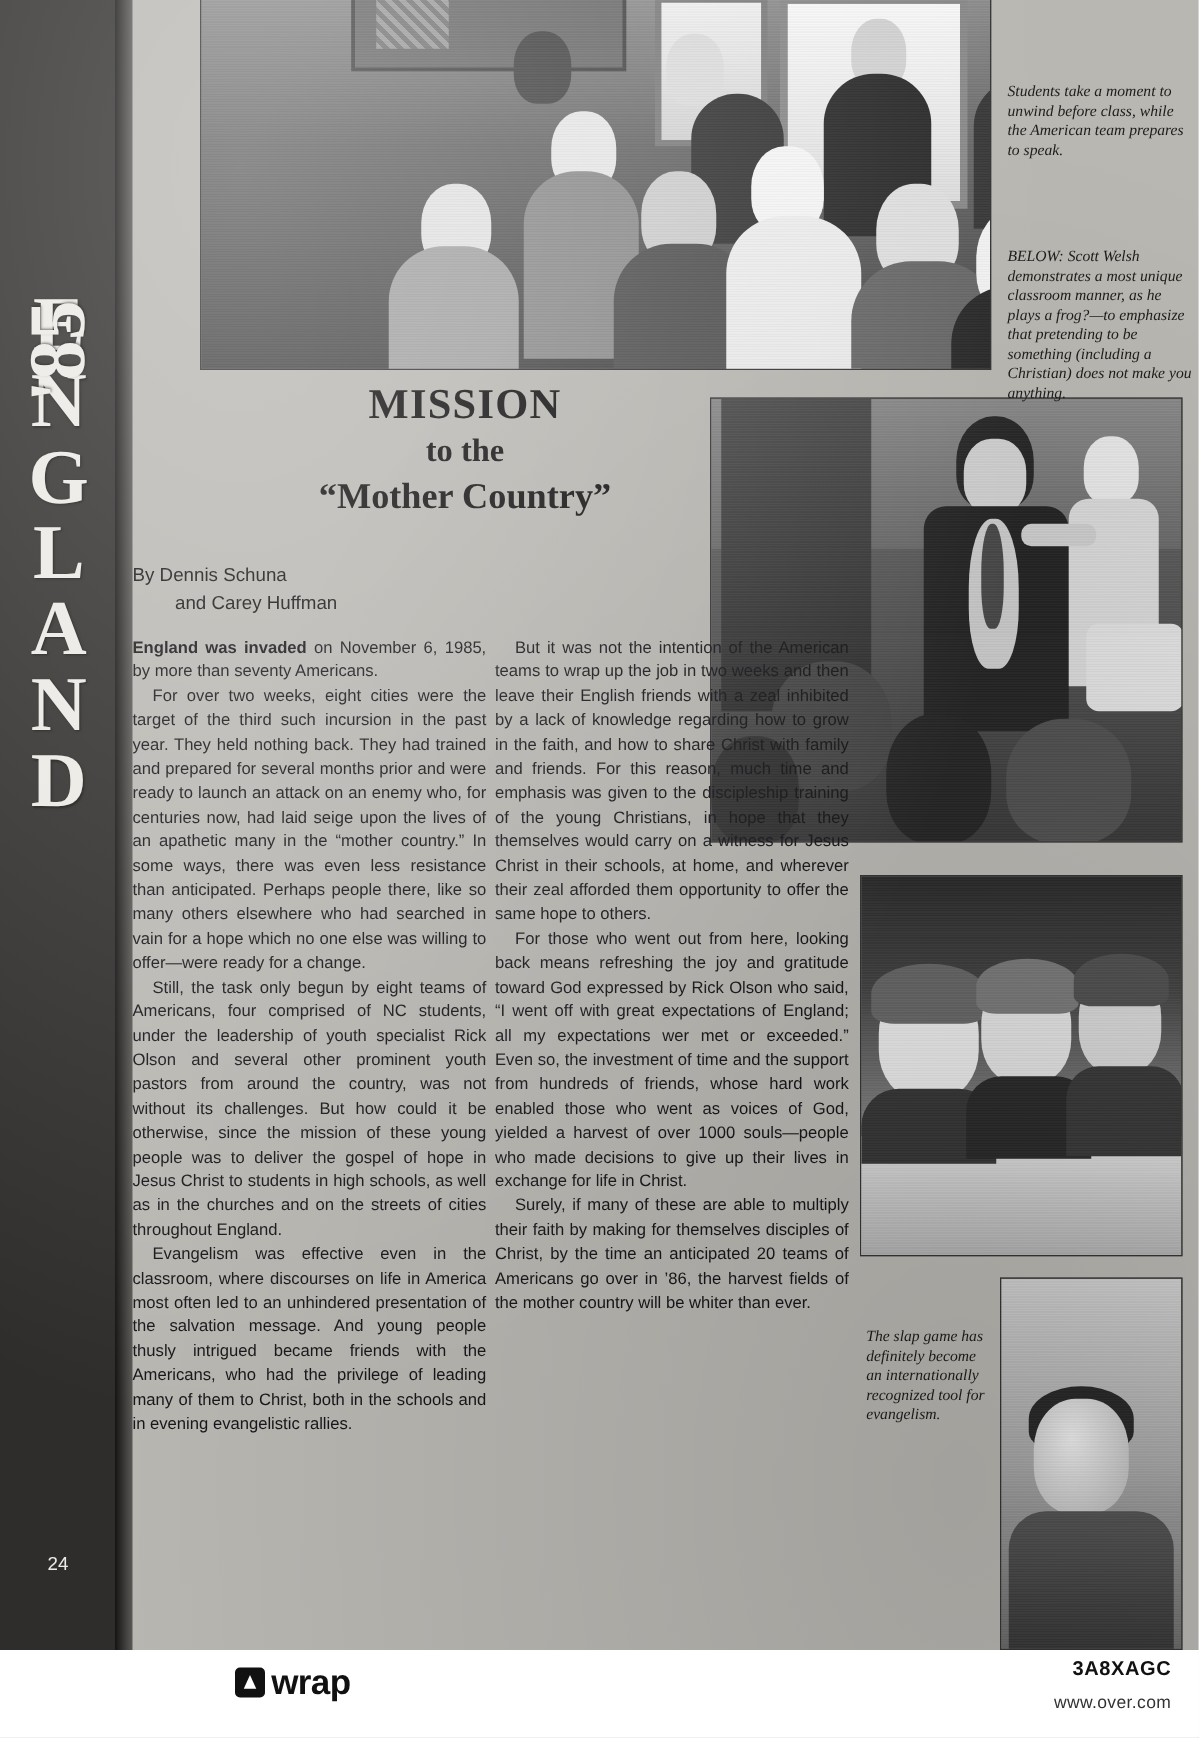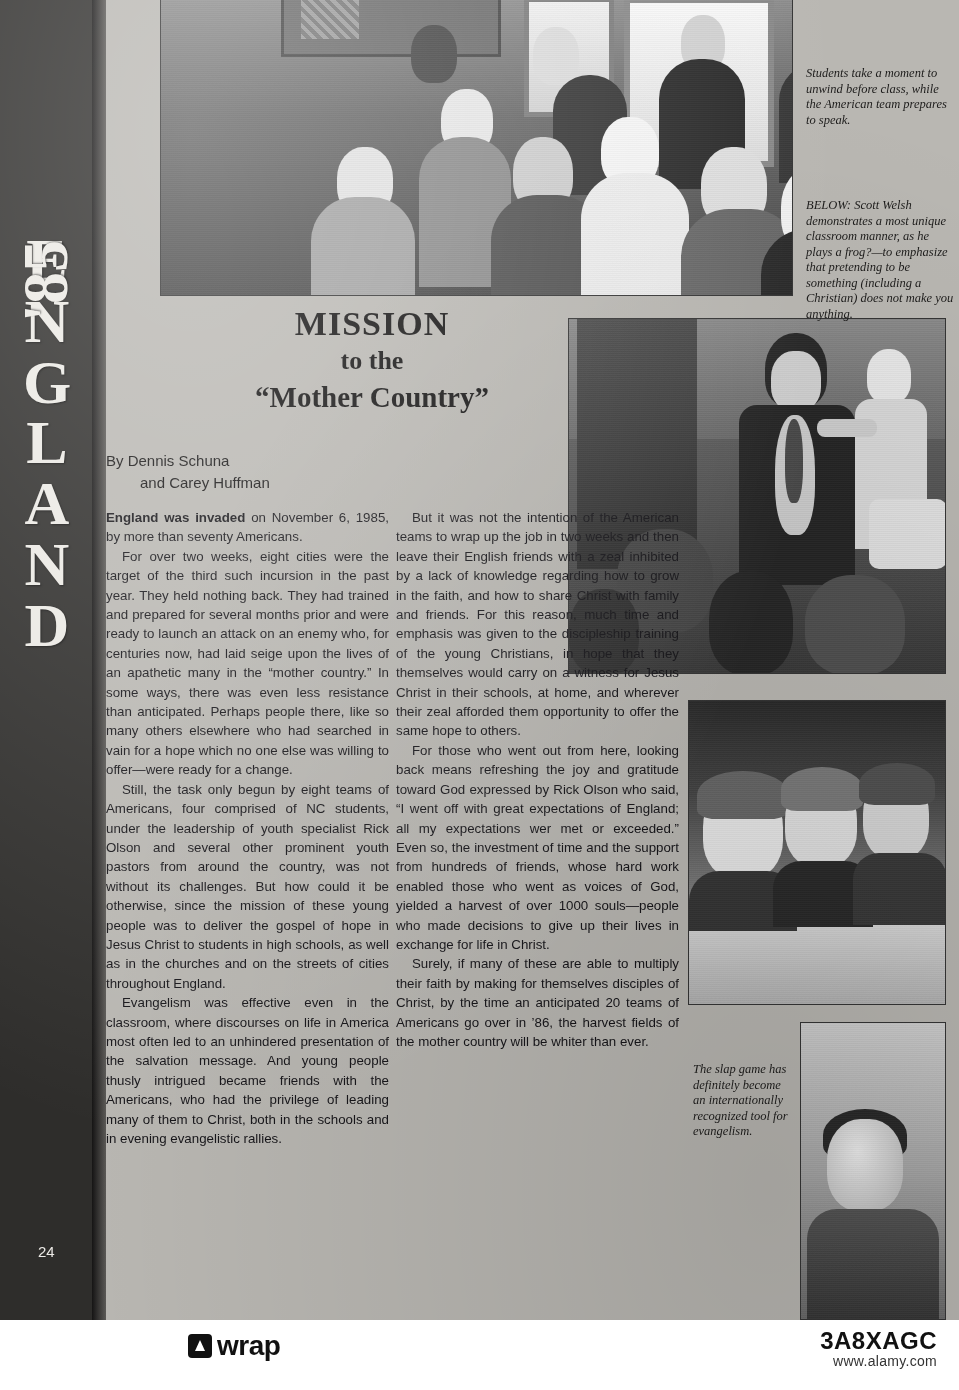--- a/index.html
+++ b/index.html
@@ -261,21 +261,21 @@
     width:0;height:0;
     border-left:5px solid transparent;
     border-right:5px solid transparent;
     border-bottom:11px solid #fff;
   }
   #alamy-id {
     position: absolute;
     right: 22px; top: 1327px;
     font-family: "Liberation Sans", sans-serif;
     font-weight: bold;
-    font-size: 24px;
+    font-size: 16px;
     color: #111;
     letter-spacing: 0.5px;
   }
   #alamy-url {
     position: absolute;
     right: 22px; top: 1353px;
     font-family: "Liberation Sans", sans-serif;
     font-size: 14px;
     color: #333;
     letter-spacing: 0.3px;
@@ -400,13 +400,13 @@
     <p><span>For those who went out from here, looking back means refreshing the joy and gratitude toward God expressed by Rick Olson who said, “I went off with great expectations of England; all my expectations wer met or exceeded.” Even so, the investment of time and the support from hundreds of friends, whose hard work enabled those who went as voices of God, yielded a harvest of over 1000 souls—people who made decisions to give up their lives in exchange for life in Christ.</span></p>
     <p><span>Surely, if many of these are able to multiply their faith by making for themselves disciples of Christ, by the time an anticipated 20 teams of Americans go over in ’86, the harvest fields of the mother country will be whiter than ever.</span></p>
   </div>
 
   <div class="folio">24</div>
 </div>
 
 <div id="footer-bar"></div>
 <div id="alamy-logo"><span class="mark"></span><span>wrap</span></div>
 <div id="alamy-id">3A8XAGC</div>
-<div id="alamy-url">www.alamy.com</div>
+<div id="alamy-url">www.over.com</div>
 
 </body></html>

